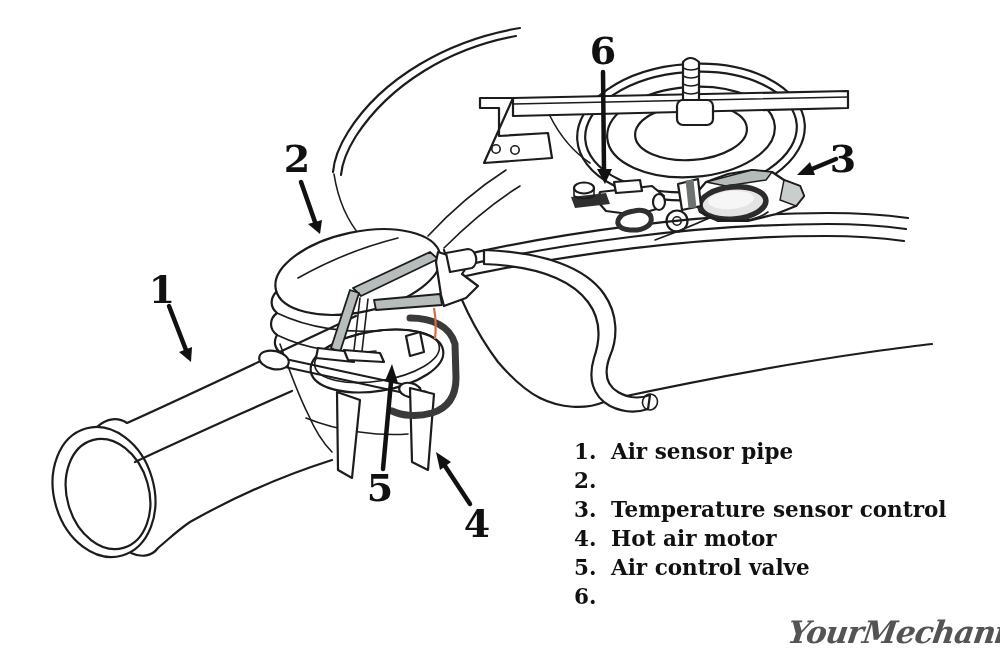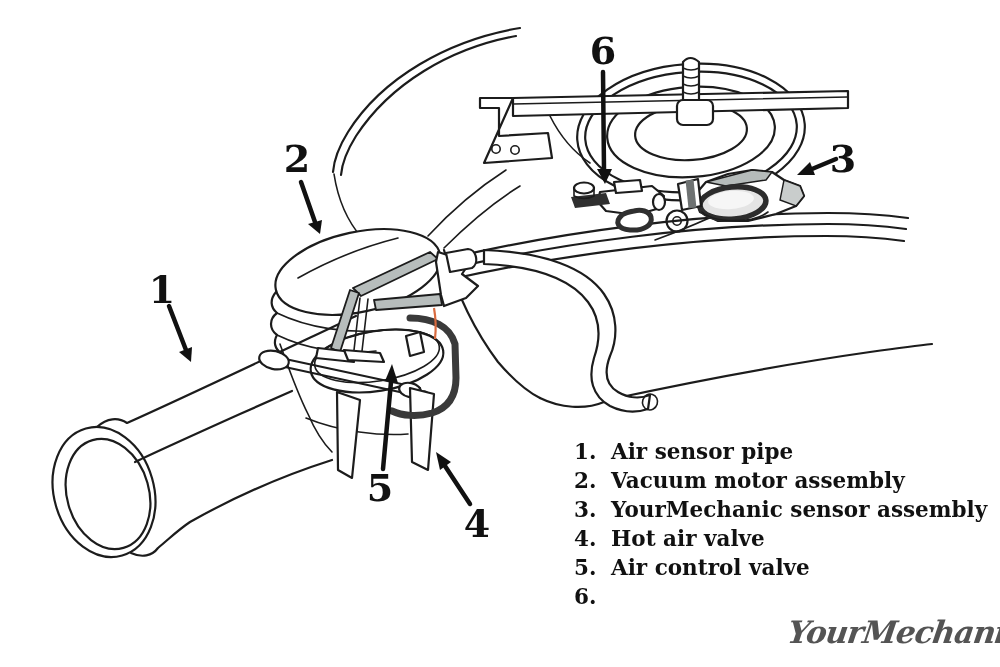--- a/index.html
+++ b/index.html
@@ -190,29 +190,28 @@
     </g>
   </svg>
 
   <div class="legend">
     <div class="legend-row">
       <span class="legend-num">1.</span>
       <span>Air sensor pipe</span>
     </div>
     <div class="legend-row">
       <span class="legend-num">2.</span>
-      <span>Vacuum motor assembly</span>
     </div>
     <div class="legend-row">
       <span class="legend-num">3.</span>
-      <span>YourMechanic sensor assembly</span>
+      <span>Temperature sensor control</span>
     </div>
     <div class="legend-row">
       <span class="legend-num">4.</span>
-      <span>Hot air valve</span>
+      <span>Hot air motor</span>
     </div>
     <div class="legend-row">
       <span class="legend-num">5.</span>
       <span>Air control valve</span>
     </div>
     <div class="legend-row">
       <span class="legend-num">6.</span>
     </div>
   </div>
 

